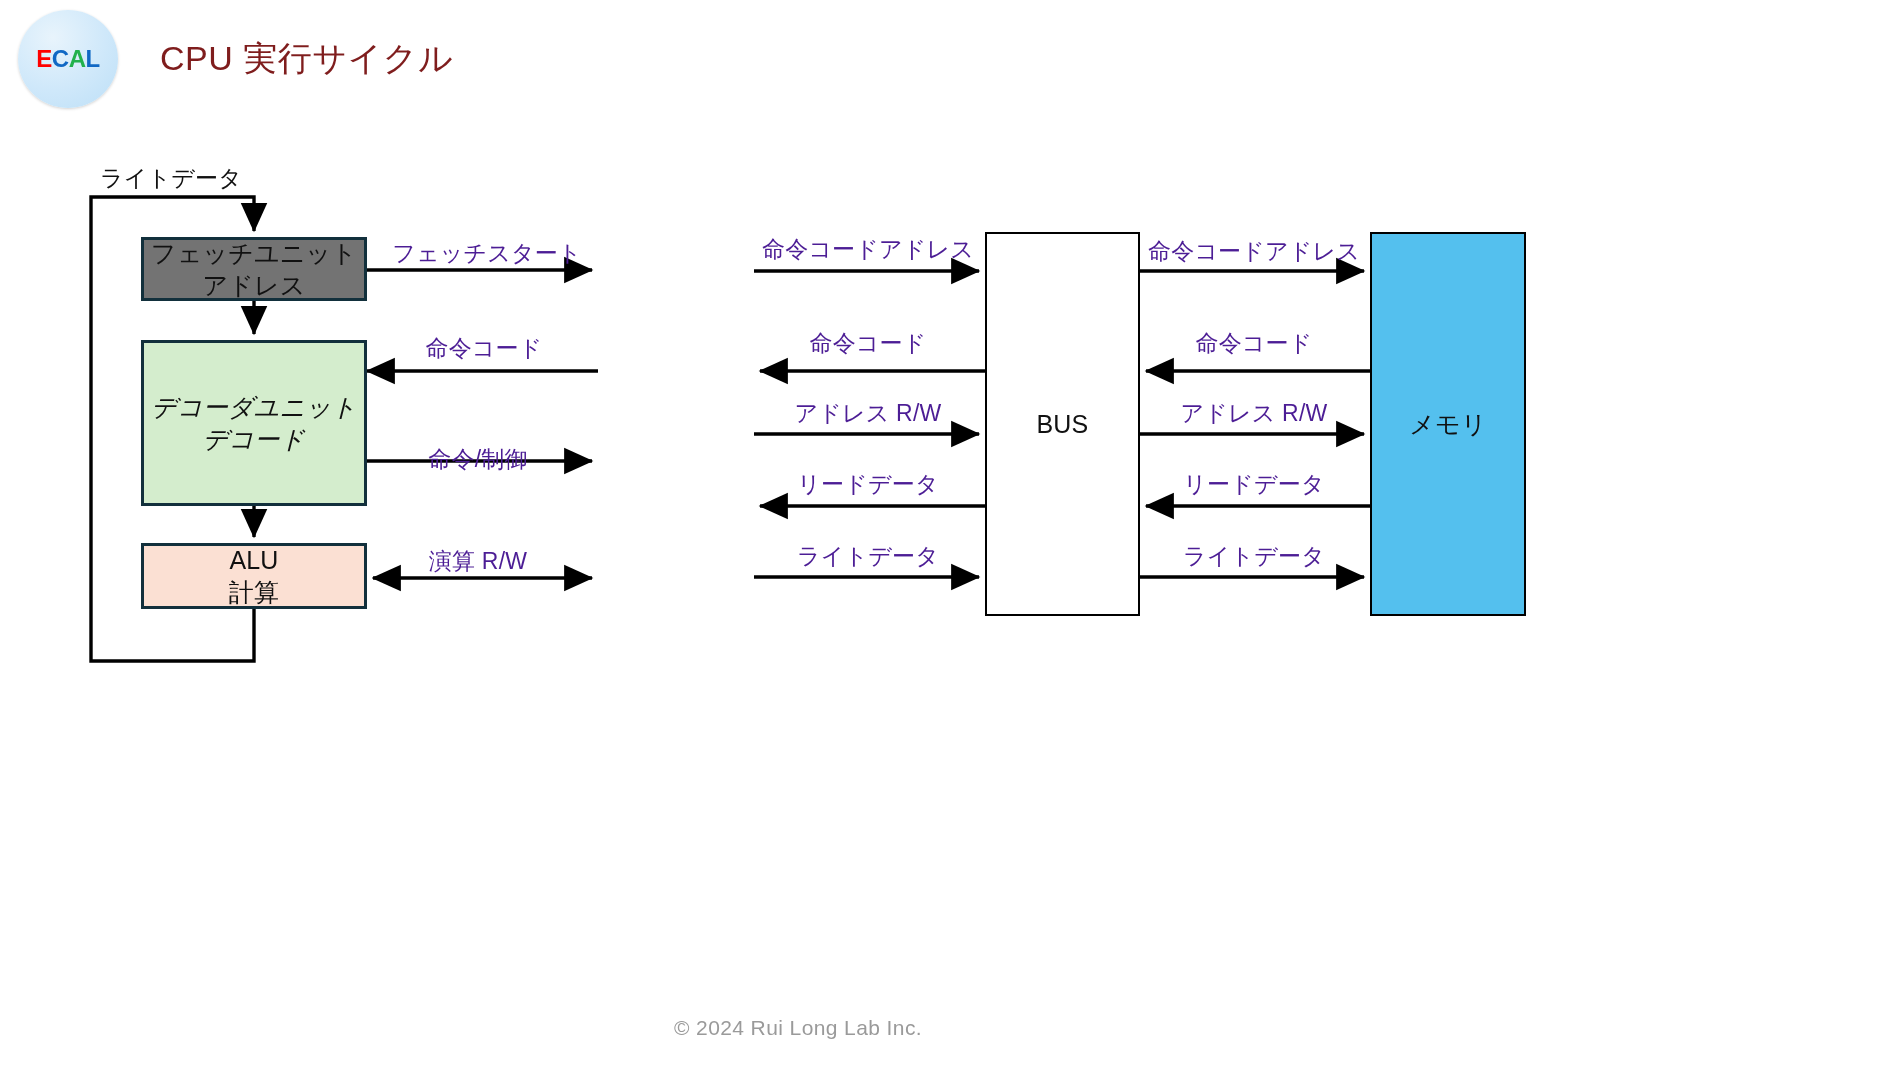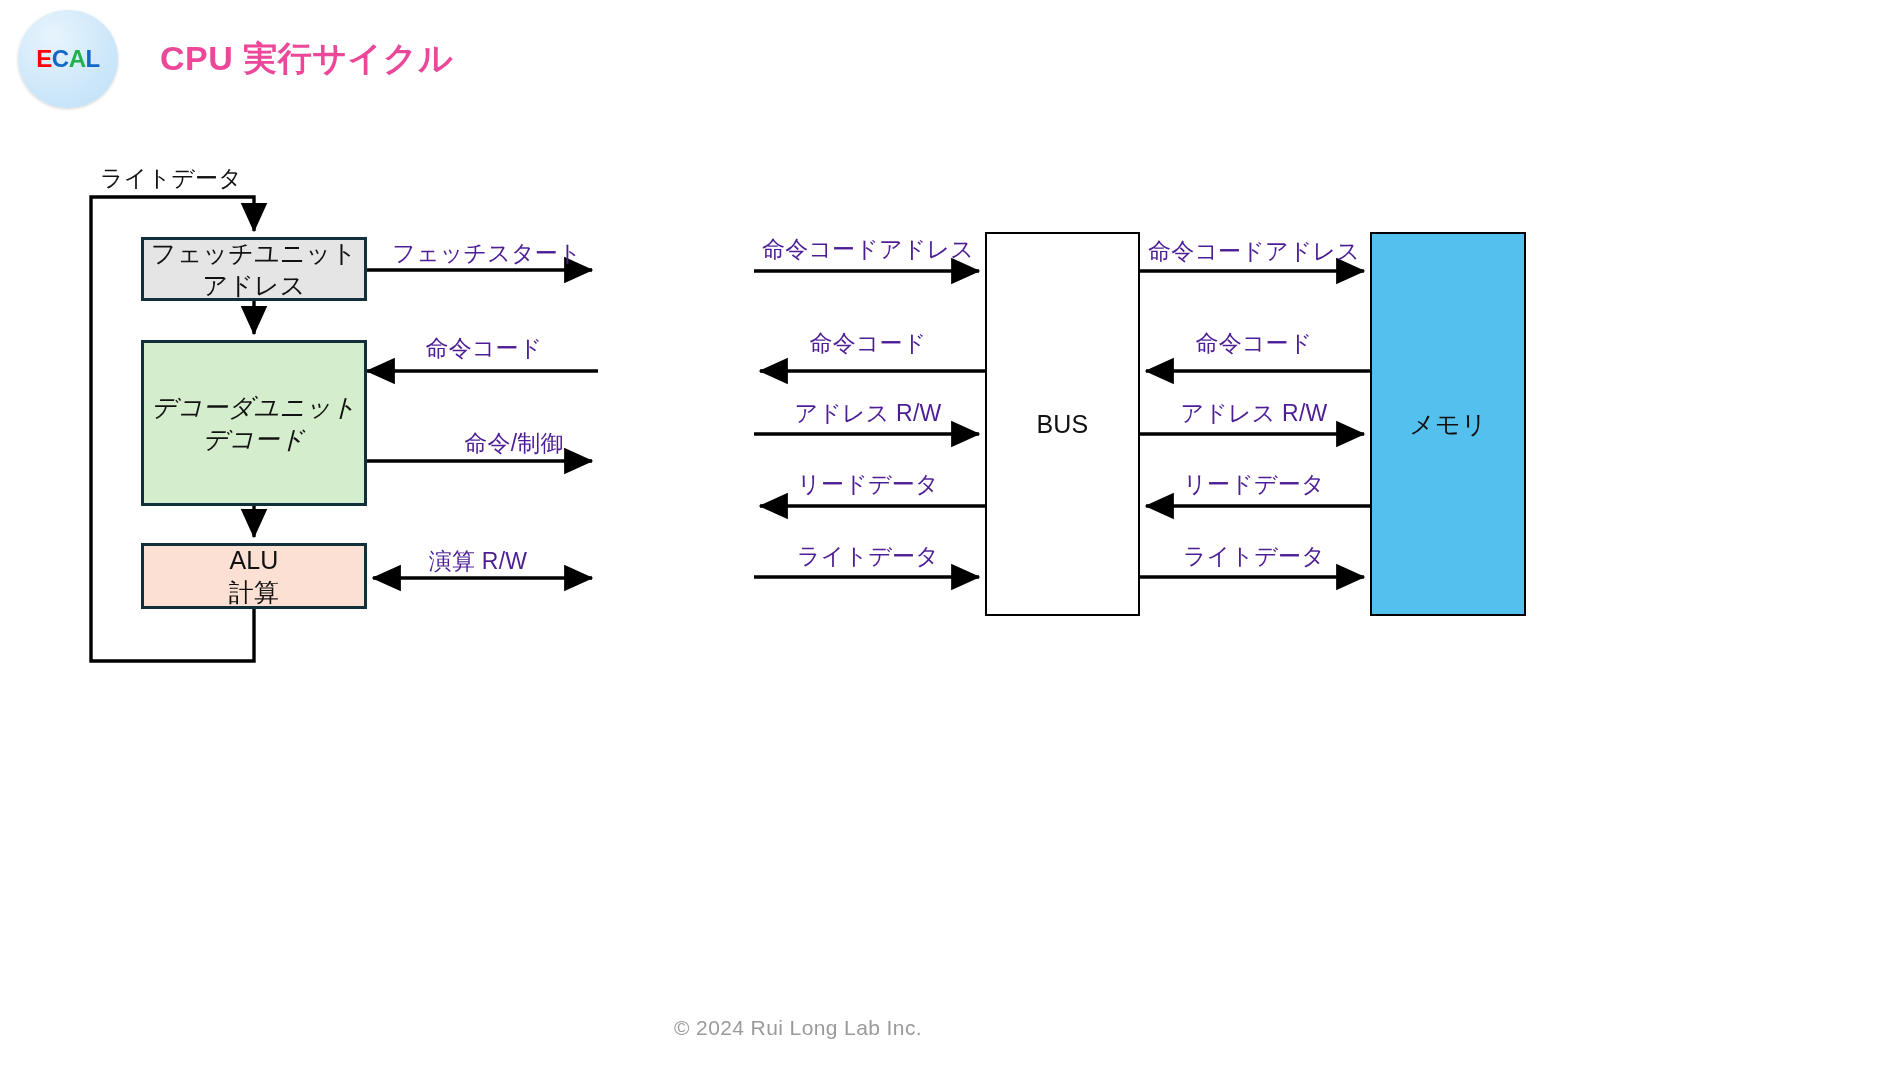--- a/index.html
+++ b/index.html
@@ -48,22 +48,22 @@
   #logo-text .l-e { color: #ff0000; }
   #logo-text .l-c { color: #1168c4; }
   #logo-text .l-a { color: #22b14c; }
   #logo-text .l-l { color: #1168c4; }
 
   #page-title {
     position: absolute;
     left: 160px;
     top: 36px;
     font-size: 34px;
-    font-weight: 700;
-    color: #ec4899;
+    font-weight: 400;
+    color: #7f1d1d;
     letter-spacing: 0.5px;
     white-space: nowrap;
   }
 
   
   #diagram {
     position: absolute;
     left: 0; top: 0;
     width: 1902px;
     height: 1079px;
@@ -88,21 +88,21 @@
     font-size: 25px;
     line-height: 1.28;
     color: #111111;
     letter-spacing: 0.2px;
   }
   .node .ln { display: block; white-space: nowrap; }
 
   #node-fetch {
     left: 141px; top: 237px;
     width: 226px; height: 64px;
-    background: #e5e5e5;
+    background: #737373;
   }
   #node-decoder {
     left: 141px; top: 340px;
     width: 226px; height: 166px;
     background: #d4edcd;
     font-style: italic;
   }
   #node-alu {
     left: 141px; top: 543px;
     width: 226px; height: 66px;
@@ -234,21 +234,21 @@
     <div class="node" id="node-bus">
       <span class="ln">BUS</span>
     </div>
 
     <div class="node" id="node-memory">
       <span class="ln">メモリ</span>
     </div>
 
     <div class="edge-label" style="left:487px; top:238px;">フェッチスタート</div>
     <div class="edge-label" style="left:484px; top:333px;">命令コード</div>
-    <div class="edge-label" style="left:478px; top:428px;margin-left:36px;">命令/制御</div>
+    <div class="edge-label" style="left:478px; top:444px;">命令/制御</div>
     <div class="edge-label" style="left:478px; top:546px;">演算 R/W</div>
 
     <div class="edge-label" style="left:868px; top:234px;">命令コードアドレス</div>
     <div class="edge-label" style="left:868px; top:328px;">命令コード</div>
     <div class="edge-label" style="left:868px; top:398px;">アドレス R/W</div>
     <div class="edge-label" style="left:868px; top:469px;">リードデータ</div>
     <div class="edge-label" style="left:868px; top:541px;">ライトデータ</div>
 
     <div class="edge-label" style="left:1254px; top:236px;">命令コードアドレス</div>
     <div class="edge-label" style="left:1254px; top:328px;">命令コード</div>

